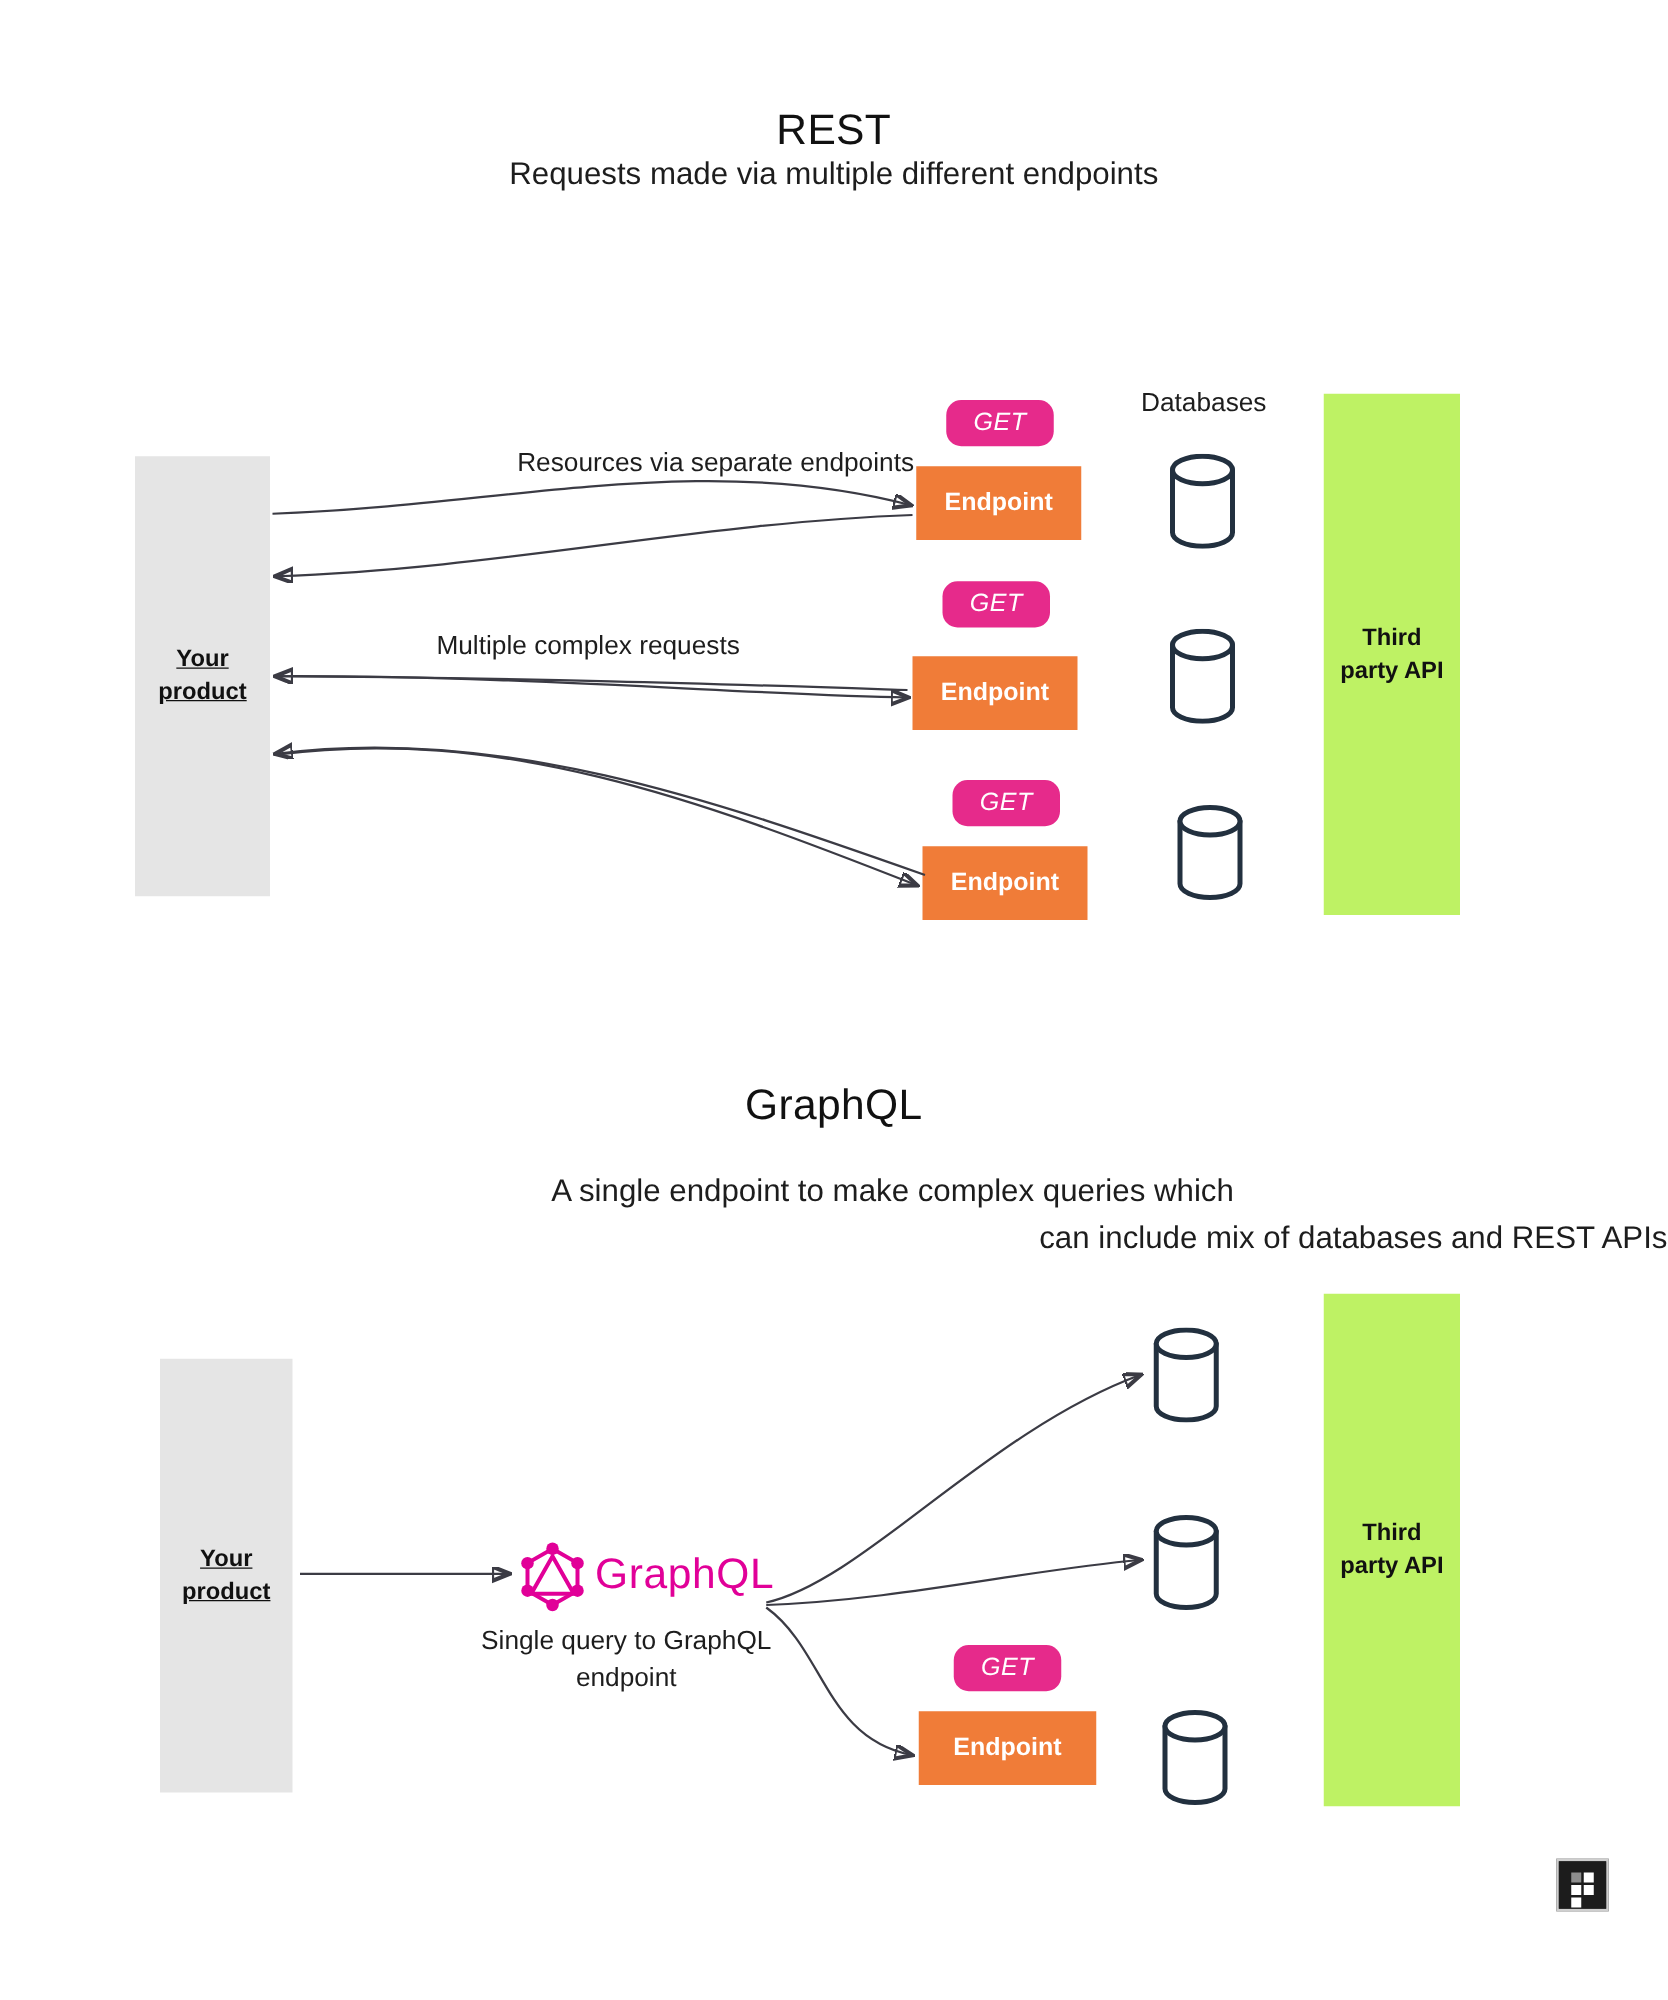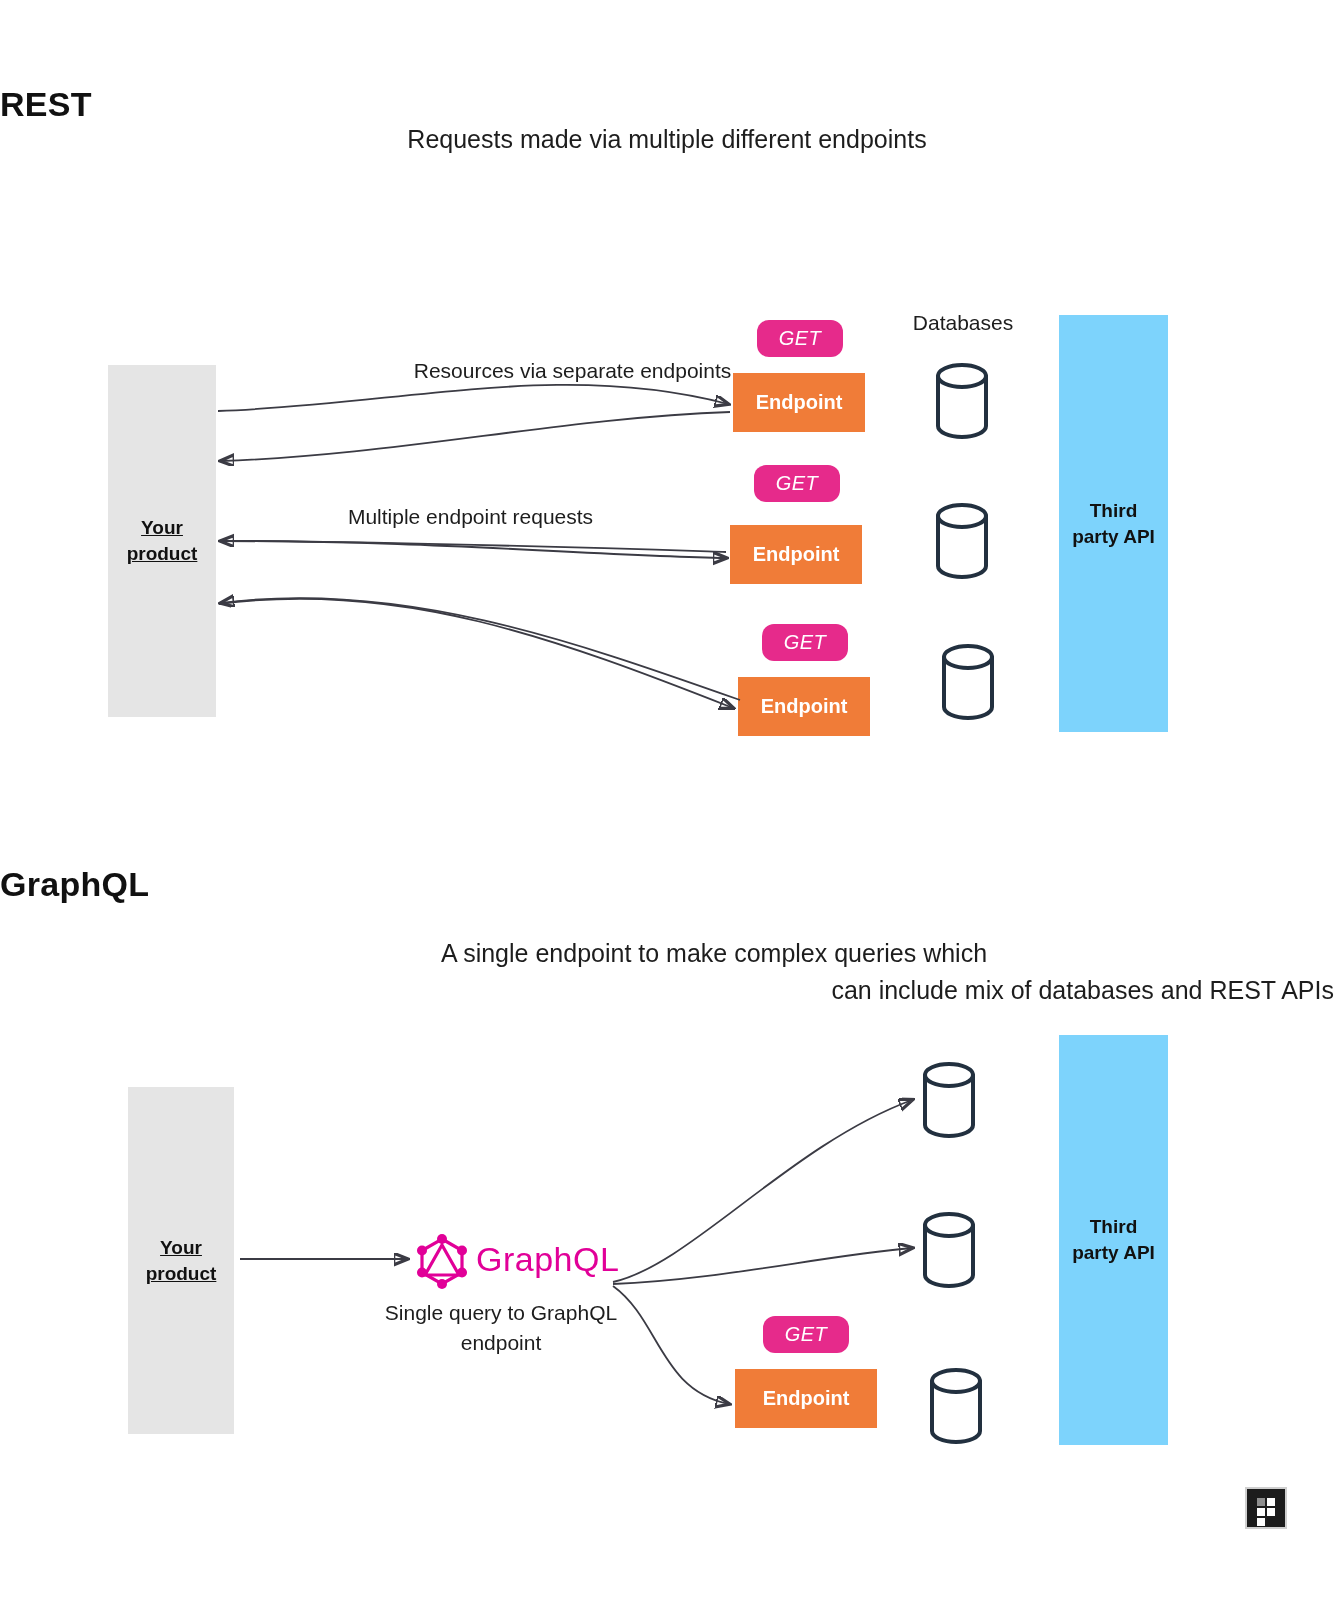--- a/index.html
+++ b/index.html
@@ -19,22 +19,22 @@
     position: absolute;
     inset: 0;
     width: 1334px;
     height: 1600px;
   }
   .abs { position: absolute; }
 
   
   .section-title {
     width: 1334px;
-    text-align: left;
-    font-weight: bold;
+    text-align: center;
+    font-weight: normal;
     font-size: 34px;
     letter-spacing: 0.3px;
     color: #111111;
   }
   .section-sub {
     width: 1334px;
     text-align: center;
     font-size: 25px;
     line-height: 37px;
     color: #1d1d1d;
@@ -45,21 +45,21 @@
     display: flex;
     align-items: center;
     justify-content: center;
     text-align: center;
     font-weight: bold;
     font-size: 19px;
     line-height: 26px;
     color: #111111;
   }
   .slab-yellow { background: #e5e5e5; text-decoration: underline; }
-  .slab-green  { background: #7dd3fc; }
+  .slab-green  { background: #bef264; }
 
   
   .endpoint {
     background: #F07C38;
     display: flex;
     align-items: center;
     justify-content: center;
     color: #ffffff;
     font-weight: bold;
     font-size: 20px;
@@ -119,21 +119,21 @@
   <div class="abs section-sub" style="left:0; top:121px;">Requests made via multiple different endpoints</div>
 
   <div class="abs slab slab-yellow" style="left:108px; top:365px; width:108px; height:352px;">
     <div>
       <div>Your</div>
       <div>product</div>
     </div>
   </div>
 
   <div class="abs diag-label" style="left:410px; top:340px; width:325px;margin-top:16px;">Resources via separate endpoints</div>
-  <div class="abs diag-label" style="left:338px; top:502px; width:265px;">Multiple endpoint requests</div>
+  <div class="abs diag-label" style="left:338px; top:502px; width:265px;">Multiple complex requests</div>
   <div class="abs diag-label" style="left:898px; top:308px; width:130px;">Databases</div>
 
   <div class="abs get-pill" style="left:757px; top:320px; width:86px; height:37px;">GET</div>
   <div class="abs get-pill" style="left:754px; top:465px; width:86px; height:37px;">GET</div>
   <div class="abs get-pill" style="left:762px; top:624px; width:86px; height:37px;">GET</div>
 
   <div class="abs endpoint" style="left:733px; top:373px; width:132px; height:59px;">Endpoint</div>
   <div class="abs endpoint" style="left:730px; top:525px; width:132px; height:59px;">Endpoint</div>
   <div class="abs endpoint" style="left:738px; top:677px; width:132px; height:59px;">Endpoint</div>
 

